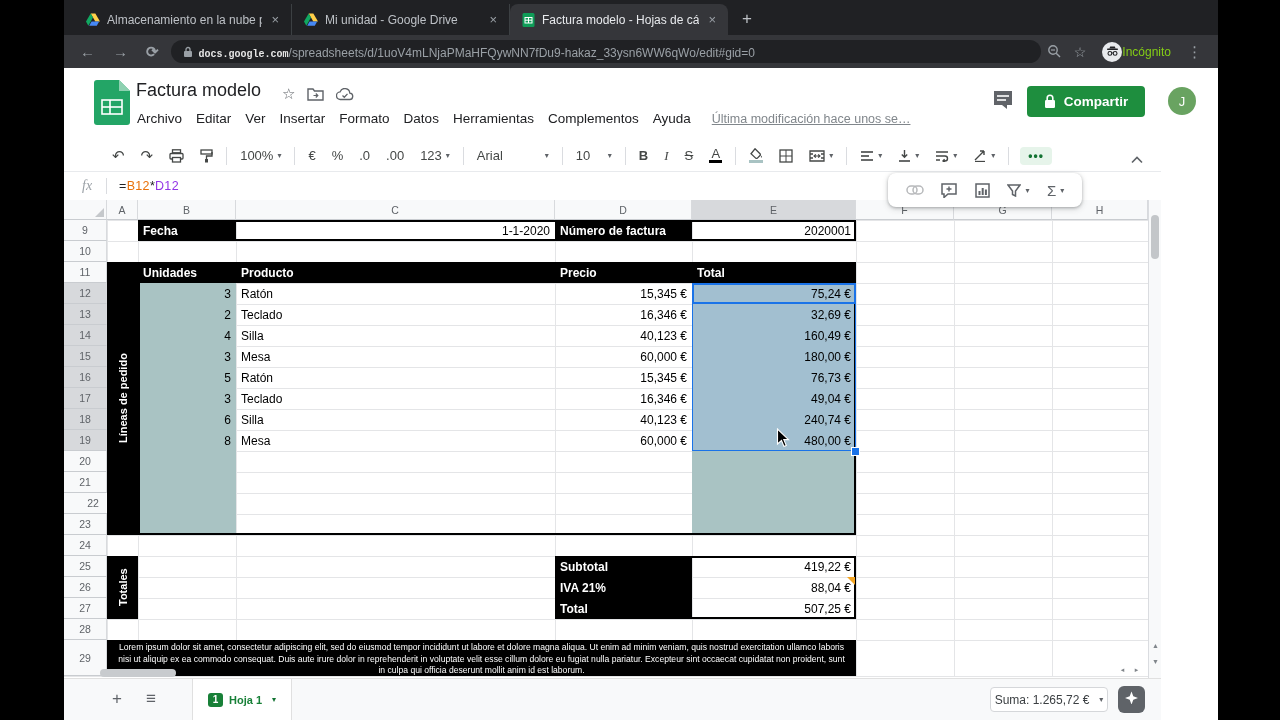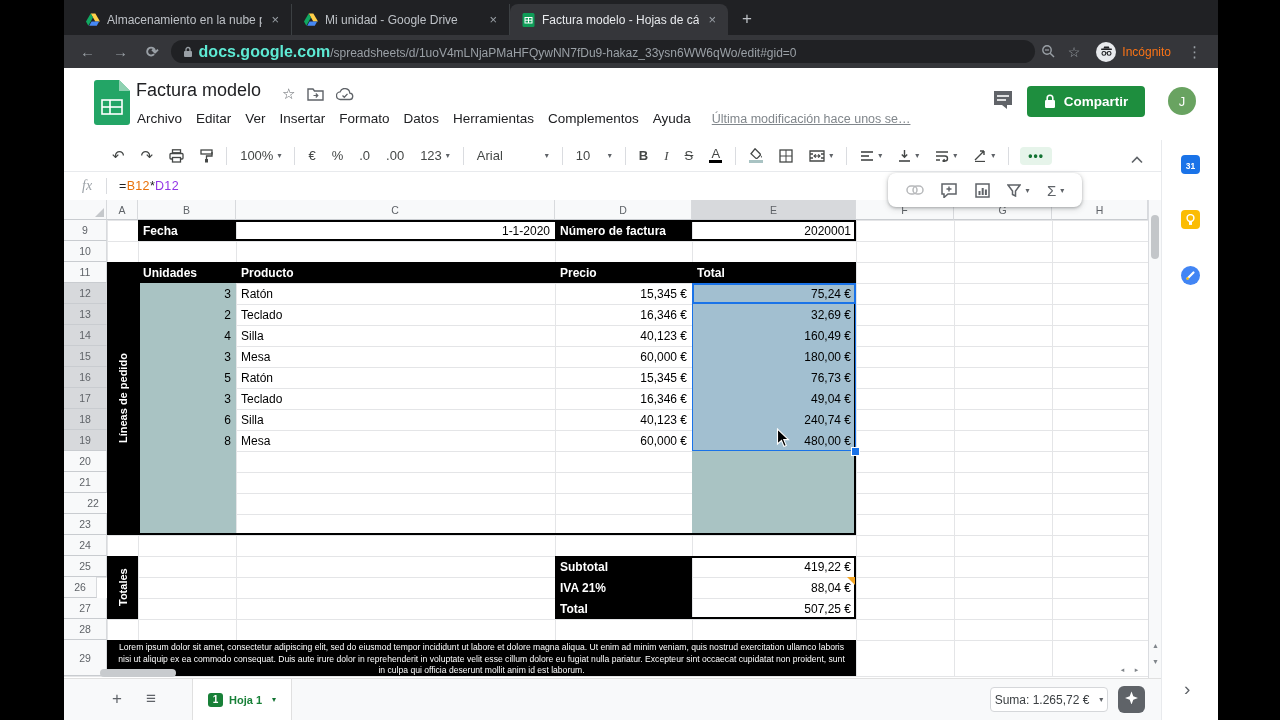--- a/index.html
+++ b/index.html
@@ -10,23 +10,23 @@
   .tabstrip{position:absolute;left:0;top:0;width:100%;height:35px;background:#202124;display:flex;align-items:flex-end;}
   .tab{height:31px;display:flex;align-items:center;gap:7px;padding:0 10px 0 12px;width:218px;box-sizing:border-box;
        color:#bdc1c6;font-size:12px;border-right:1px solid #3c4043;}
   .tab.active{background:#35363a;border-radius:8px 8px 0 0;color:#e8eaed;border-right:none;}
   .tab .ttl{flex:1;white-space:nowrap;overflow:hidden;}
   .tab .cl{color:#9aa0a6;font-size:13px;padding:0 2px;}
   .newtab{color:#bdc1c6;font-size:17px;padding:0 14px 6px 14px;}
   .urlbar{position:absolute;left:0;top:35px;width:100%;height:33px;background:#35363a;display:flex;align-items:center;gap:6px;padding:0 10px;box-sizing:border-box;}
   .navic{color:#9aa0a6;font-size:15px;padding:0 6px;}
   .addr{flex:1;height:23px;background:#202124;border-radius:12px;display:flex;align-items:center;gap:6px;padding:0 12px;overflow:hidden;white-space:nowrap;}
-  .addr .host{color:#5eead4;font-size:16px;font-weight:700;}
+  .addr .host{color:#e5e5e5;font-size:10px;font-weight:700;font-family:Liberation Mono, monospace;}
   .addr .path{color:#9aa0a6;font-size:12px;}
-  .incog{display:flex;align-items:center;gap:6px;color:#f97316;font-size:12px;padding:0 4px;}
+  .incog{display:flex;align-items:center;gap:0;color:#84cc16;font-size:12px;padding:0 4px;}
   .incircle{width:20px;height:20px;border-radius:50%;background:#e8eaed;display:flex;align-items:center;justify-content:center;}
   
   .appheader{position:absolute;left:0;top:68px;width:100%;height:72px;background:#fff;}
   .doctitle{position:absolute;left:72px;top:12px;font-size:18px;color:#202124;}
   .hicons{position:absolute;left:218px;top:17px;display:flex;gap:12px;color:#5f6368;font-size:15px;align-items:center;}
   .menubar{position:absolute;left:66px;top:40px;display:flex;align-items:center;font-size:13.5px;color:#202124;}
   .menubar .mi{padding:3px 7px;}
   .lastmod{color:#80868b;font-size:12.5px;text-decoration:underline;margin-left:14px;white-space:nowrap;}
   .sharebtn{position:absolute;left:963px;top:18px;width:118px;height:31px;border-radius:4px;display:flex;align-items:center;justify-content:center;gap:8px;color:#fff;font-size:13.5px;font-weight:700;}
   .avatar{position:absolute;left:1104px;top:19px;width:28px;height:28px;border-radius:50%;color:#fff;font-size:13px;display:flex;align-items:center;justify-content:center;}
@@ -420,21 +420,21 @@
       <div class="hdrcell hdrsel" style="left: 0px; top: 167px; width: 43px; height: 21px;">16</div>
       <div class="hdrcell hdrsel" style="left: 0px; top: 188px; width: 43px; height: 21px;">17</div>
       <div class="hdrcell hdrsel" style="left: 0px; top: 209px; width: 43px; height: 21px;">18</div>
       <div class="hdrcell hdrsel" style="left: 0px; top: 230px; width: 43px; height: 21px;">19</div>
       <div class="hdrcell" style="left: 0px; top: 251px; width: 43px; height: 21px;">20</div>
       <div class="hdrcell" style="left: 0px; top: 272px; width: 43px; height: 21px;">21</div>
       <div class="hdrcell" style="left: 0px; top: 293px; width: 59px; height: 21px;">22</div>
       <div class="hdrcell" style="left: 0px; top: 314px; width: 43px; height: 21px;">23</div>
       <div class="hdrcell" style="left: 0px; top: 335px; width: 43px; height: 21px;">24</div>
       <div class="hdrcell" style="left: 0px; top: 356px; width: 43px; height: 21px;">25</div>
-      <div class="hdrcell" style="left: 0px; top: 377px; width: 33px; height: 21px;">26</div>
+      <div class="hdrcell" style="left: 0px; top: 377px; width: 43px; height: 21px;">26</div>
       <div class="hdrcell" style="left: 0px; top: 398px; width: 43px; height: 21px;">27</div>
       <div class="hdrcell" style="left: 0px; top: 419px; width: 43px; height: 21px;">28</div>
       <div class="hdrcell" style="left: 0px; top: 440px; width: 43px; height: 36px;">29</div>
       <div class="cell bk lal" style="left: 74px; top: 20px; width: 98px; height: 21px;">Fecha</div>
       <div class="cell ral" style="left: 172px; top: 20px; width: 319px; height: 21px;">1-1-2020</div>
       <div class="cell bk lal" style="left: 491px; top: 20px; width: 137px; height: 21px;">Número de factura</div>
       <div class="cell ral" style="left: 628px; top: 20px; width: 164px; height: 21px;">2020001</div>
       <div class="outline2" style="left: 74px; top: 20px; width: 718px; height: 21px;"></div>
       <div class="vlabel" style="left: 43px; top: 62px; width: 31px; height: 273px;">Líneas de pedido</div>
       <div class="vlabel" style="left: 43px; top: 356px; width: 31px; height: 63px;">Totales</div>
@@ -517,38 +517,20 @@
         <div class="scrbtn abs" style="top: 458px; left: 0px;">▼</div>
       </div>
       <div class="hthumb"></div>
       <div class="scrbtn abs" style="left: 1052px; top: 466px;">◂</div>
       <div class="scrbtn abs" style="left: 1066px; top: 466px;">▸</div>
       <div style="position: absolute; left: 712px; top: 228px; z-index: 50;"><svg width="14" height="21" viewBox="0 0 14 21">
           <path d="M1.5 1 L1.5 16 L5.5 12.5 L8 18.5 L10.3 17.5 L7.8 11.6 L12.5 11.6 Z" fill="#000" stroke="#fff" stroke-width="1.1"></path>
         </svg></div>
     </div>
 
-  <div class="sidepanel">
-    <span class="spicon" style="top:15px;background:#1a73e8;color:#fff;font-size:8.5px;font-weight:700;flex-direction:column;">
-        <span style="margin-top:2px;">31</span>
-      </span>
-    <span class="spicon" style="top:70px;background:#fbbc04;">
-        <svg width="9" height="12" viewBox="0 0 9 12">
-          <circle cx="4.5" cy="4" r="3.4" fill="none" stroke="#fff" stroke-width="1.5"></circle>
-          <rect x="3" y="7.5" width="3" height="3.4" fill="#fff"></rect>
-        </svg>
-      </span>
-    <span class="spicon" style="top:126px;background:#4285f4;border-radius:50%;">
-        <svg width="11" height="11" viewBox="0 0 11 11">
-          <line x1="2.5" y1="8.5" x2="8.5" y2="2.5" stroke="#fff" stroke-width="2.2" stroke-linecap="round"></line>
-          <circle cx="2.6" cy="8.6" r="1.3" fill="#fbbc04"></circle>
-        </svg>
-      </span>
-    <span class="spchev">›</span>
-  </div>
 
   <div class="bottombar">
     <span class="bbic" style="left:48px;top:10px;">+</span>
     <span class="bbic" style="left:82px;top:10px;">≡</span>
     <div class="sheettab">
       <span class="badge" style="background:#188038;">1</span>
       <span class="sheetname" style="color:#188038;">Hoja 1</span>
       <span class="caret" style="color:#137333;">▾</span>
     </div>
     <div class="sumpill">

